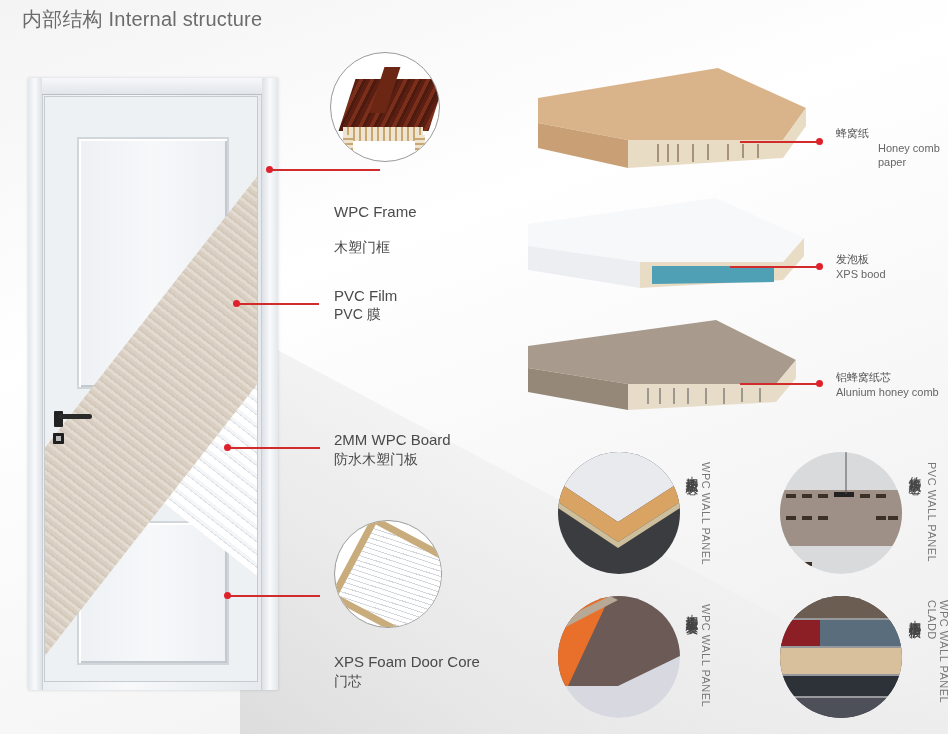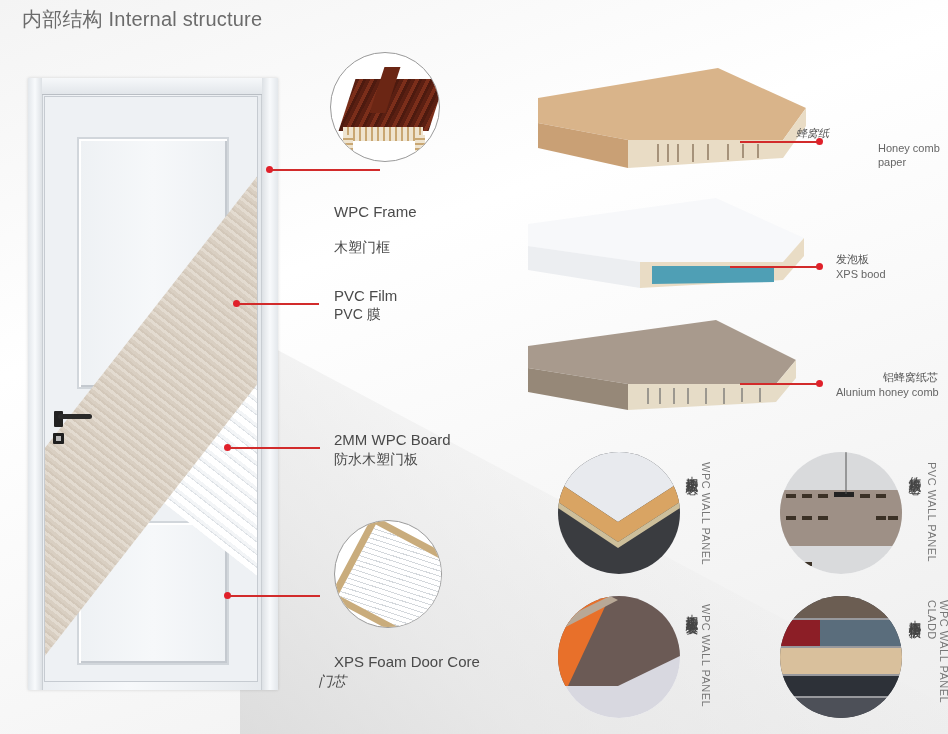--- a/index.html
+++ b/index.html
@@ -134,42 +134,42 @@
 <div class="line" style="left:230px; top:447px; width:90px;"></div>
 <div class="label-en" style="left:334px; top:431px;">2MM WPC Board</div>
 <div class="label-cn" style="left:334px; top:450px;">防水木塑门板</div>
 
 <div class="dot" style="left:224px; top:592px;"></div>
 <div class="line" style="left:230px; top:595px; width:90px;"></div>
 <div class="circle" style="left:334px; top:520px; width:108px; height:108px;">
   <div class="core-sheet"></div>
 </div>
 <div class="label-en" style="left:334px; top:653px;">XPS Foam Door Core</div>
-<div class="label-cn" style="left:318px; top:672px;font-style:italic;">门芯</div>
+<div class="label-cn" style="left:334px; top:672px;">门芯</div>
 
 <div class="board" style="left:528px; top:68px; width:280px; height:100px;">
   <svg width="280" height="100">
     <polygon points="10,30 190,0 278,40 255,72 100,72 10,55" fill="#d9b48a"></polygon>
     <polygon points="10,55 100,72 100,100 10,80" fill="#c9a075"></polygon>
     <polygon points="100,72 255,72 278,40 278,58 255,90 100,100" fill="#e9dcc5"></polygon>
     <g stroke="#7a6248" stroke-width="1.2">
       <line x1="130" y1="76" x2="130" y2="94"></line>
         <line x1="140" y1="76" x2="140" y2="94"></line>
       <line x1="150" y1="76" x2="150" y2="94"></line>
         <line x1="165" y1="76" x2="165" y2="94"></line>
       <line x1="180" y1="76" x2="180" y2="92"></line>
         <line x1="200" y1="76" x2="200" y2="92"></line>
       <line x1="215" y1="76" x2="215" y2="90"></line>
         <line x1="230" y1="76" x2="230" y2="90"></line>
     </g>
   </svg>
 </div>
 <div class="dot" style="left:816px; top:138px;"></div>
 <div class="line" style="left:740px; top:141px; width:78px;"></div>
-<div class="small-cn" style="left:796px; top:126px;font-style:italic;">蜂窝纸</div>
+<div class="small-cn" style="left:836px; top:126px;">蜂窝纸</div>
 <div class="small-en" style="left:836px; top:141px;margin-left:42px;">Honey comb paper</div>
 
 <div class="board" style="left:528px; top:196px; width:280px; height:100px;">
   <svg width="280" height="100">
     <polygon points="0,28 188,2 276,42 255,66 112,66 0,50" fill="#f7f8fa"></polygon>
     <polygon points="0,50 112,66 112,92 0,74" fill="#eceef1"></polygon>
     <polygon points="112,66 255,66 276,42 276,60 255,84 112,92" fill="#e9dcc5"></polygon>
     <polygon points="124,70 246,70 246,86 124,88" fill="#4f9fb5"></polygon>
   </svg>
 </div>
@@ -190,21 +190,21 @@
         <line x1="160" y1="70" x2="160" y2="86"></line>
       <line x1="178" y1="70" x2="178" y2="86"></line>
         <line x1="196" y1="70" x2="196" y2="86"></line>
       <line x1="214" y1="70" x2="214" y2="84"></line>
         <line x1="232" y1="70" x2="232" y2="84"></line>
     </g>
   </svg>
 </div>
 <div class="dot" style="left:816px; top:380px;"></div>
 <div class="line" style="left:740px; top:383px; width:78px;"></div>
-<div class="small-cn" style="left:836px; top:370px;margin-left:47px;">铝蜂窝纸芯</div>
+<div class="small-cn" style="left:836px; top:370px;">铝蜂窝纸芯</div>
 <div class="small-en" style="left:836px; top:385px;">Alunium honey comb</div>
 
 <div class="circle" style="left:558px; top:452px; width:122px; height:122px; border:none;">
   <svg width="122" height="122">
     <rect width="122" height="122" fill="#3a3c40"></rect>
     <polygon points="0,0 122,0 122,30 60,70 0,30" fill="#e8eaee"></polygon>
     <polygon points="0,30 60,70 122,30 122,50 60,90 0,50" fill="#d9a463"></polygon>
     <polygon points="0,50 60,90 122,50 122,56 60,96 0,56" fill="#cdbf9b"></polygon>
   </svg>
 </div>

